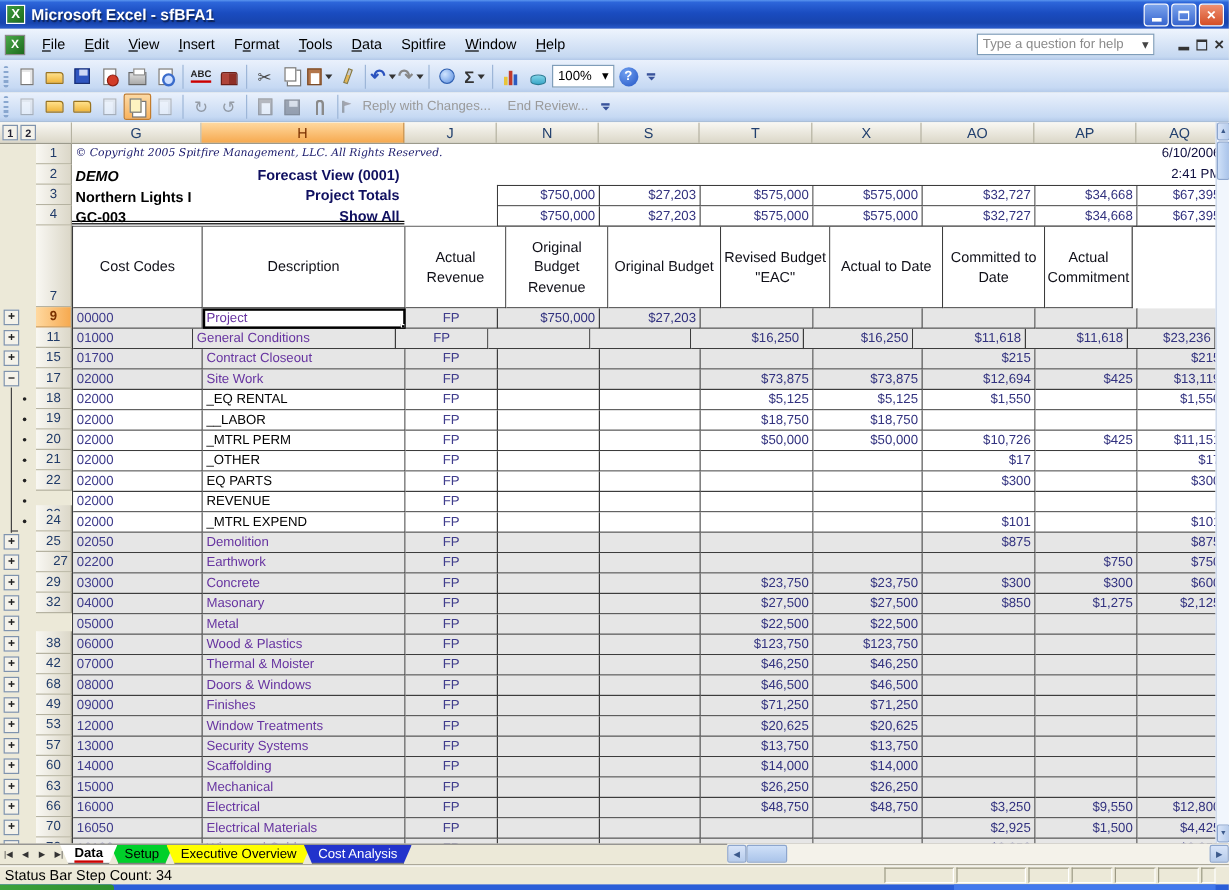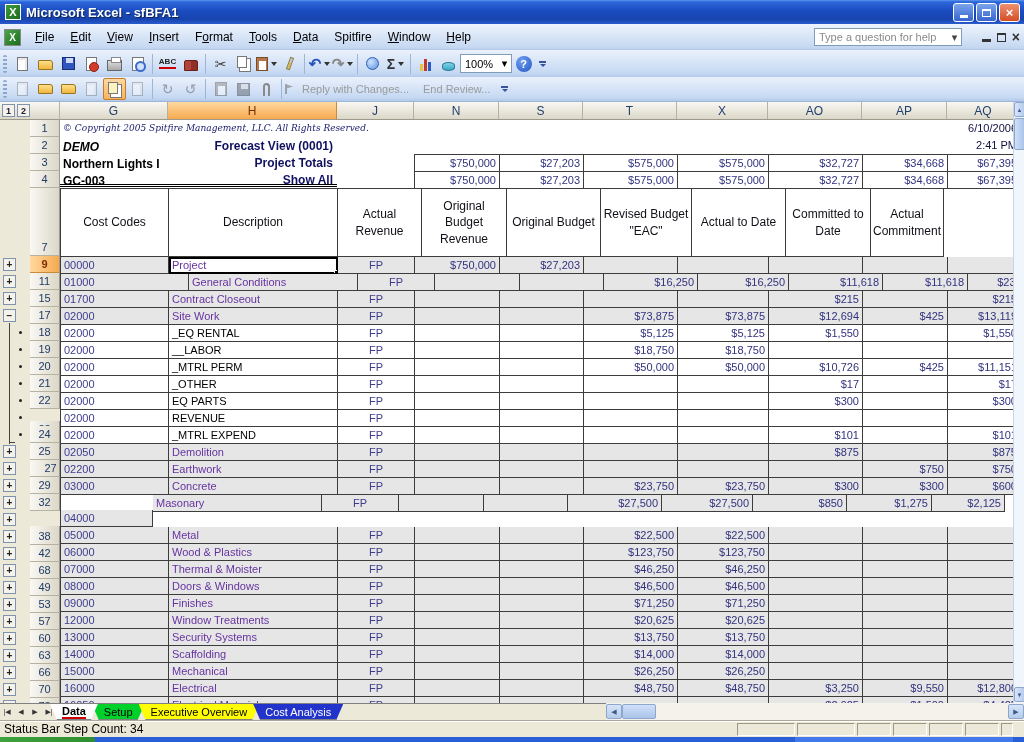--- a/index.html
+++ b/index.html
@@ -466,21 +466,21 @@
               <div class="tc center gray" style="height: 17px; width: 77px;">FP</div>
               <div class="tc num gray" style="height: 17px; width: 85px;">$750,000</div>
               <div class="tc num gray" style="height: 17px; width: 84px;">$27,203</div>
               <div class="tc num gray" style="height: 17px; width: 94px;"></div>
               <div class="tc num gray" style="height: 17px; width: 91px;"></div>
               <div class="tc num gray" style="height: 17px; width: 94px;"></div>
               <div class="tc num gray" style="height: 17px; width: 85px;"></div>
               <div class="tc num gray" style="height: 17px; width: 73px;"></div>
             </div>
             <div class="trow">
-              <div class="tc code gray" style="height: 17px; width: 128px;">01000</div>
+              <div class="tc code gray" style="height: 17px; width: 100px;">01000</div>
               <div class="tc desc descP gray" style="height: 17px; width: 169px;">General Conditions</div>
               <div class="tc center gray" style="height: 17px; width: 77px;">FP</div>
               <div class="tc num gray" style="height: 17px; width: 85px;"></div>
               <div class="tc num gray" style="height: 17px; width: 84px;"></div>
               <div class="tc num gray" style="height: 17px; width: 94px;">$16,250</div>
               <div class="tc num gray" style="height: 17px; width: 91px;">$16,250</div>
               <div class="tc num gray" style="height: 17px; width: 94px;">$11,618</div>
               <div class="tc num gray" style="height: 17px; width: 85px;">$11,618</div>
               <div class="tc num gray" style="height: 17px; width: 73px;">$23,236</div>
             </div>
@@ -622,21 +622,21 @@
               <div class="tc center gray" style="height: 17px; width: 77px;">FP</div>
               <div class="tc num gray" style="height: 17px; width: 85px;"></div>
               <div class="tc num gray" style="height: 17px; width: 84px;"></div>
               <div class="tc num gray" style="height: 17px; width: 94px;">$23,750</div>
               <div class="tc num gray" style="height: 17px; width: 91px;">$23,750</div>
               <div class="tc num gray" style="height: 17px; width: 94px;">$300</div>
               <div class="tc num gray" style="height: 17px; width: 85px;">$300</div>
               <div class="tc num gray" style="height: 17px; width: 73px;">$600</div>
             </div>
             <div class="trow">
-              <div class="tc code gray" style="height: 17px; width: 92px; margin-top: 15px;">04000</div>
+              <div class="tc code gray" style="height: 17px; width: 108px;">04000</div>
               <div class="tc desc descP gray" style="height: 17px; width: 169px;">Masonary</div>
               <div class="tc center gray" style="height: 17px; width: 77px;">FP</div>
               <div class="tc num gray" style="height: 17px; width: 85px;"></div>
               <div class="tc num gray" style="height: 17px; width: 84px;"></div>
               <div class="tc num gray" style="height: 17px; width: 94px;">$27,500</div>
               <div class="tc num gray" style="height: 17px; width: 91px;">$27,500</div>
               <div class="tc num gray" style="height: 17px; width: 94px;">$850</div>
               <div class="tc num gray" style="height: 17px; width: 85px;">$1,275</div>
               <div class="tc num gray" style="height: 17px; width: 73px;">$2,125</div>
             </div>

